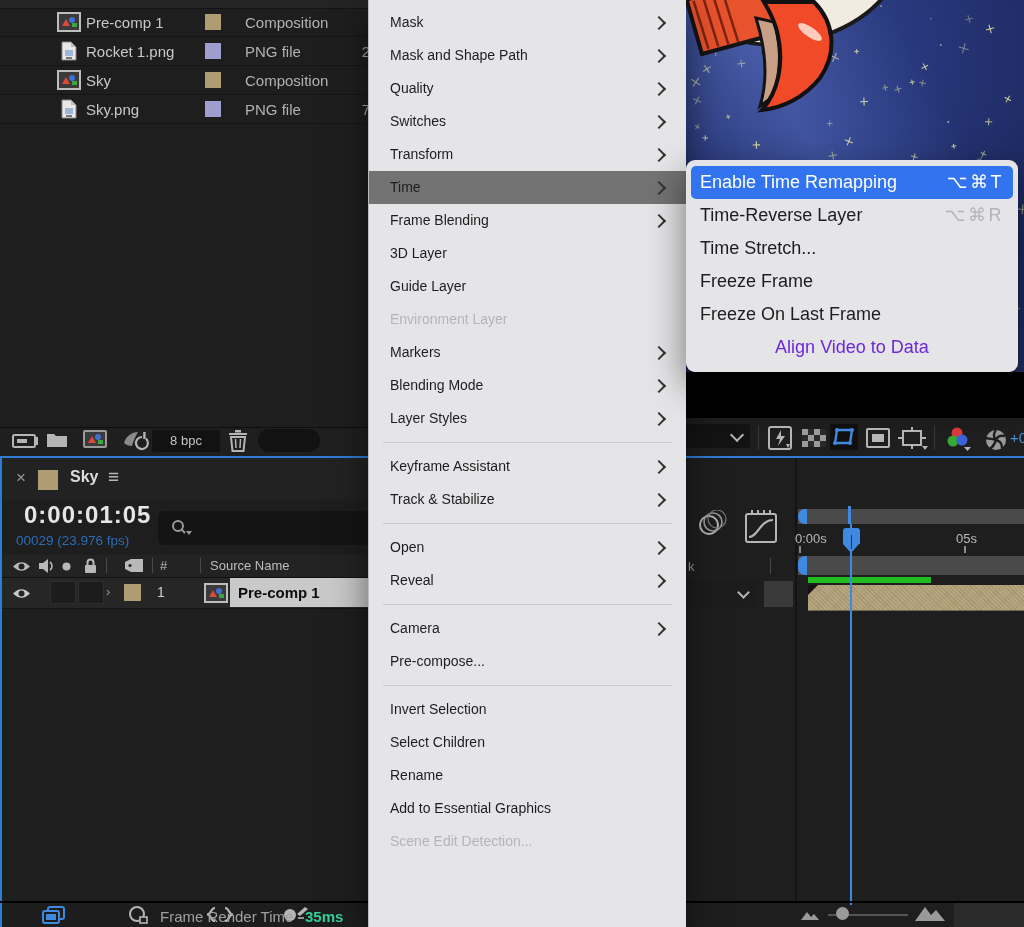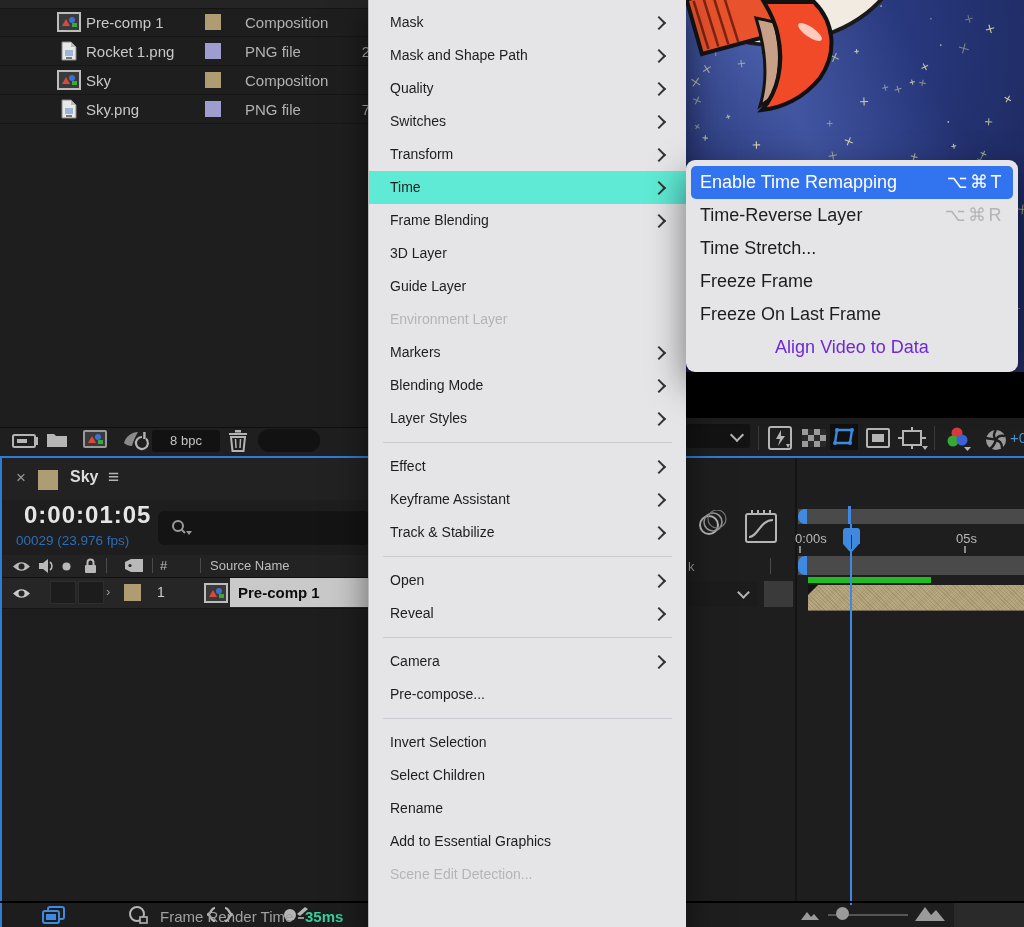--- a/index.html
+++ b/index.html
@@ -94,21 +94,21 @@
   .pick-box{left:764px;top:581px;width:29px;height:26px;background:#3a3a3a;}
   .zoom-track{left:828px;top:914px;width:80px;height:2px;background:#555;}
   .zoom-knob{left:836px;top:907px;width:13px;height:13px;border-radius:50%;background:#9a9a9a;}
   .corner-box{left:954px;top:903px;width:70px;height:24px;background:#2a2a2a;}
 
   
   .main-menu{left:368px;top:0;width:318px;height:927px;background:#e5e4e6;z-index:30;
      box-shadow:0 12px 34px rgba(0,0,0,0.5);border-left:1px solid rgba(0,0,0,0.18);
      padding-top:6px;box-sizing:border-box;}
   .mitem{position:relative;height:33px;line-height:33px;font-size:14px;color:#1d1d1f;padding-left:21px;cursor:default;}
-  .mitem.hl{background:#5eead4;}
+  .mitem.hl{background:#737373;}
   .mitem.dis{color:#b5b4b8;}
   .mchev{position:absolute;right:22px;top:12px;width:8px;height:8px;
          border-top:2.2px solid #333;border-right:2.2px solid #333;transform:rotate(45deg);}
   .mdiv{height:15px;position:relative;}
   .mdiv i{position:absolute;left:14px;right:14px;top:7px;height:1px;background:#cbcad0;}
   .submenu{left:686px;top:160px;width:332px;height:212px;background:#e5e4e6;z-index:31;border-radius:9px;
      box-shadow:0 14px 36px rgba(0,0,0,0.5);padding-top:6px;box-sizing:border-box;}
   .sitem{position:relative;height:33px;line-height:33px;font-size:18px;color:#1d1d1f;
          padding:0 14px;display:flex;justify-content:space-between;}
   .sitem.hl{background:#3273f0;color:#fff;border-radius:5px;margin:0 5px;padding:0 9px;}
@@ -912,21 +912,20 @@
       <div class="mitem"><span class="txt">Frame Blending</span><span class="mchev"></span></div>
       <div class="mitem"><span class="txt">3D Layer</span></div>
       <div class="mitem"><span class="txt">Guide Layer</span></div>
       <div class="mitem dis"><span class="txt">Environment Layer</span></div>
       <div class="mitem"><span class="txt">Markers</span><span class="mchev"></span></div>
       <div class="mitem"><span class="txt">Blending Mode</span><span class="mchev"></span></div>
       <div class="mitem"><span class="txt">Layer Styles</span><span class="mchev"></span></div>
       <div class="mdiv">
         <i></i>
       </div>
-      <div class="mitem"><span class="txt">Effect</span><span class="mchev"></span></div>
       <div class="mitem"><span class="txt">Keyframe Assistant</span><span class="mchev"></span></div>
       <div class="mitem"><span class="txt">Track &amp; Stabilize</span><span class="mchev"></span></div>
       <div class="mdiv">
         <i></i>
       </div>
       <div class="mitem"><span class="txt">Open</span><span class="mchev"></span></div>
       <div class="mitem"><span class="txt">Reveal</span><span class="mchev"></span></div>
       <div class="mdiv">
         <i></i>
       </div>

